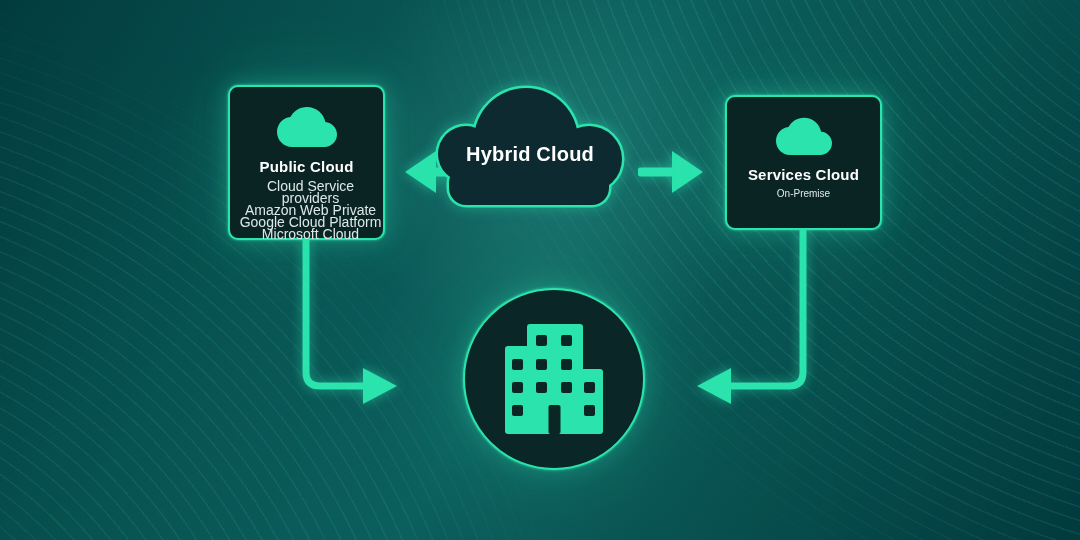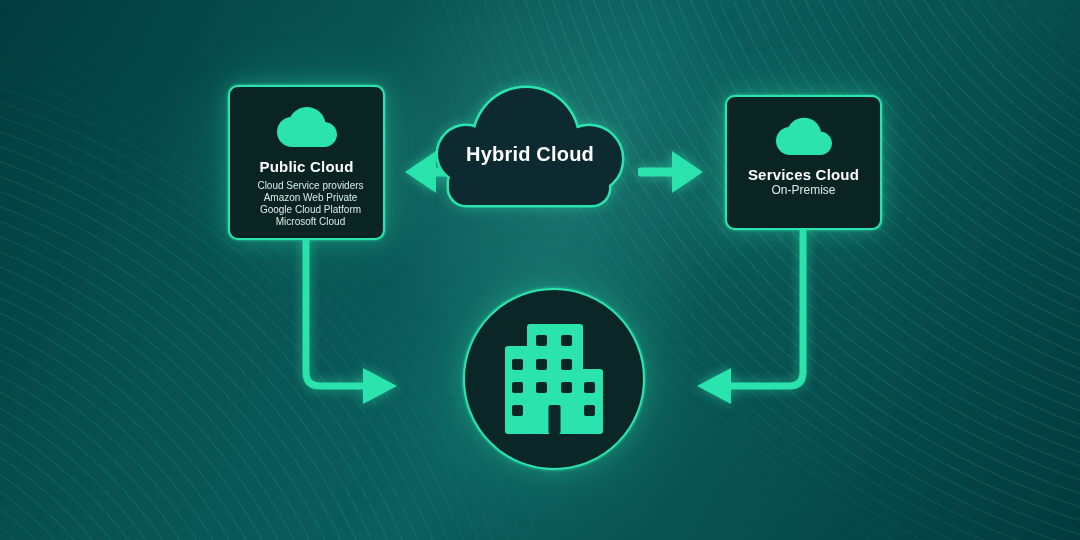--- a/index.html
+++ b/index.html
@@ -30,22 +30,22 @@
 
   .node-box {
     position:absolute; box-sizing:border-box; background:#0a2424;
     border:2px solid #2be3ad; border-radius:10px; text-align:center;
     box-shadow:0 0 3px rgba(43,227,173,0.9), 0 0 22px rgba(43,227,173,0.35), 0 0 60px rgba(43,227,173,0.12);
     color:#ffffff;
   }
   .box-public  { left:228px; top:85px;  width:157px; height:155px; padding-top:15px; }
   .box-private { left:725px; top:95px;  width:157px; height:135px; padding-top:16px; }
   .node-title { font-size:15px; font-weight:bold; letter-spacing:0.2px; margin-top:7px; }
-  .node-lines { margin-top:5px; font-size:10px; line-height:12px; color:#dde9e7;margin-left:8px; }
-  .node-sub   { font-size:12px; color:#dde9e7; }
+  .node-lines { margin-top:5px; font-size:14px; line-height:12px; color:#dde9e7;margin-left:8px; }
+  .node-sub   { margin-top:5px; font-size:10px; color:#dde9e7; }
 
   .cloud-node { position:absolute; left:434px; top:86px; width:192px; height:122px; }
   .cloud-node svg { position:absolute; left:0; top:0; overflow:visible;
     filter:drop-shadow(0 0 7px rgba(43,227,173,0.45)); }
   .cloud-label { position:absolute; left:0; right:0; top:57px; text-align:center;
     color:#ffffff; font-size:20px; font-weight:bold; letter-spacing:0.2px; }
 
   .circle-node {
     position:absolute; left:463px; top:288px; width:182px; height:182px;
     background:#0a2626; border:2px solid #2be3ad; border-radius:50%;

